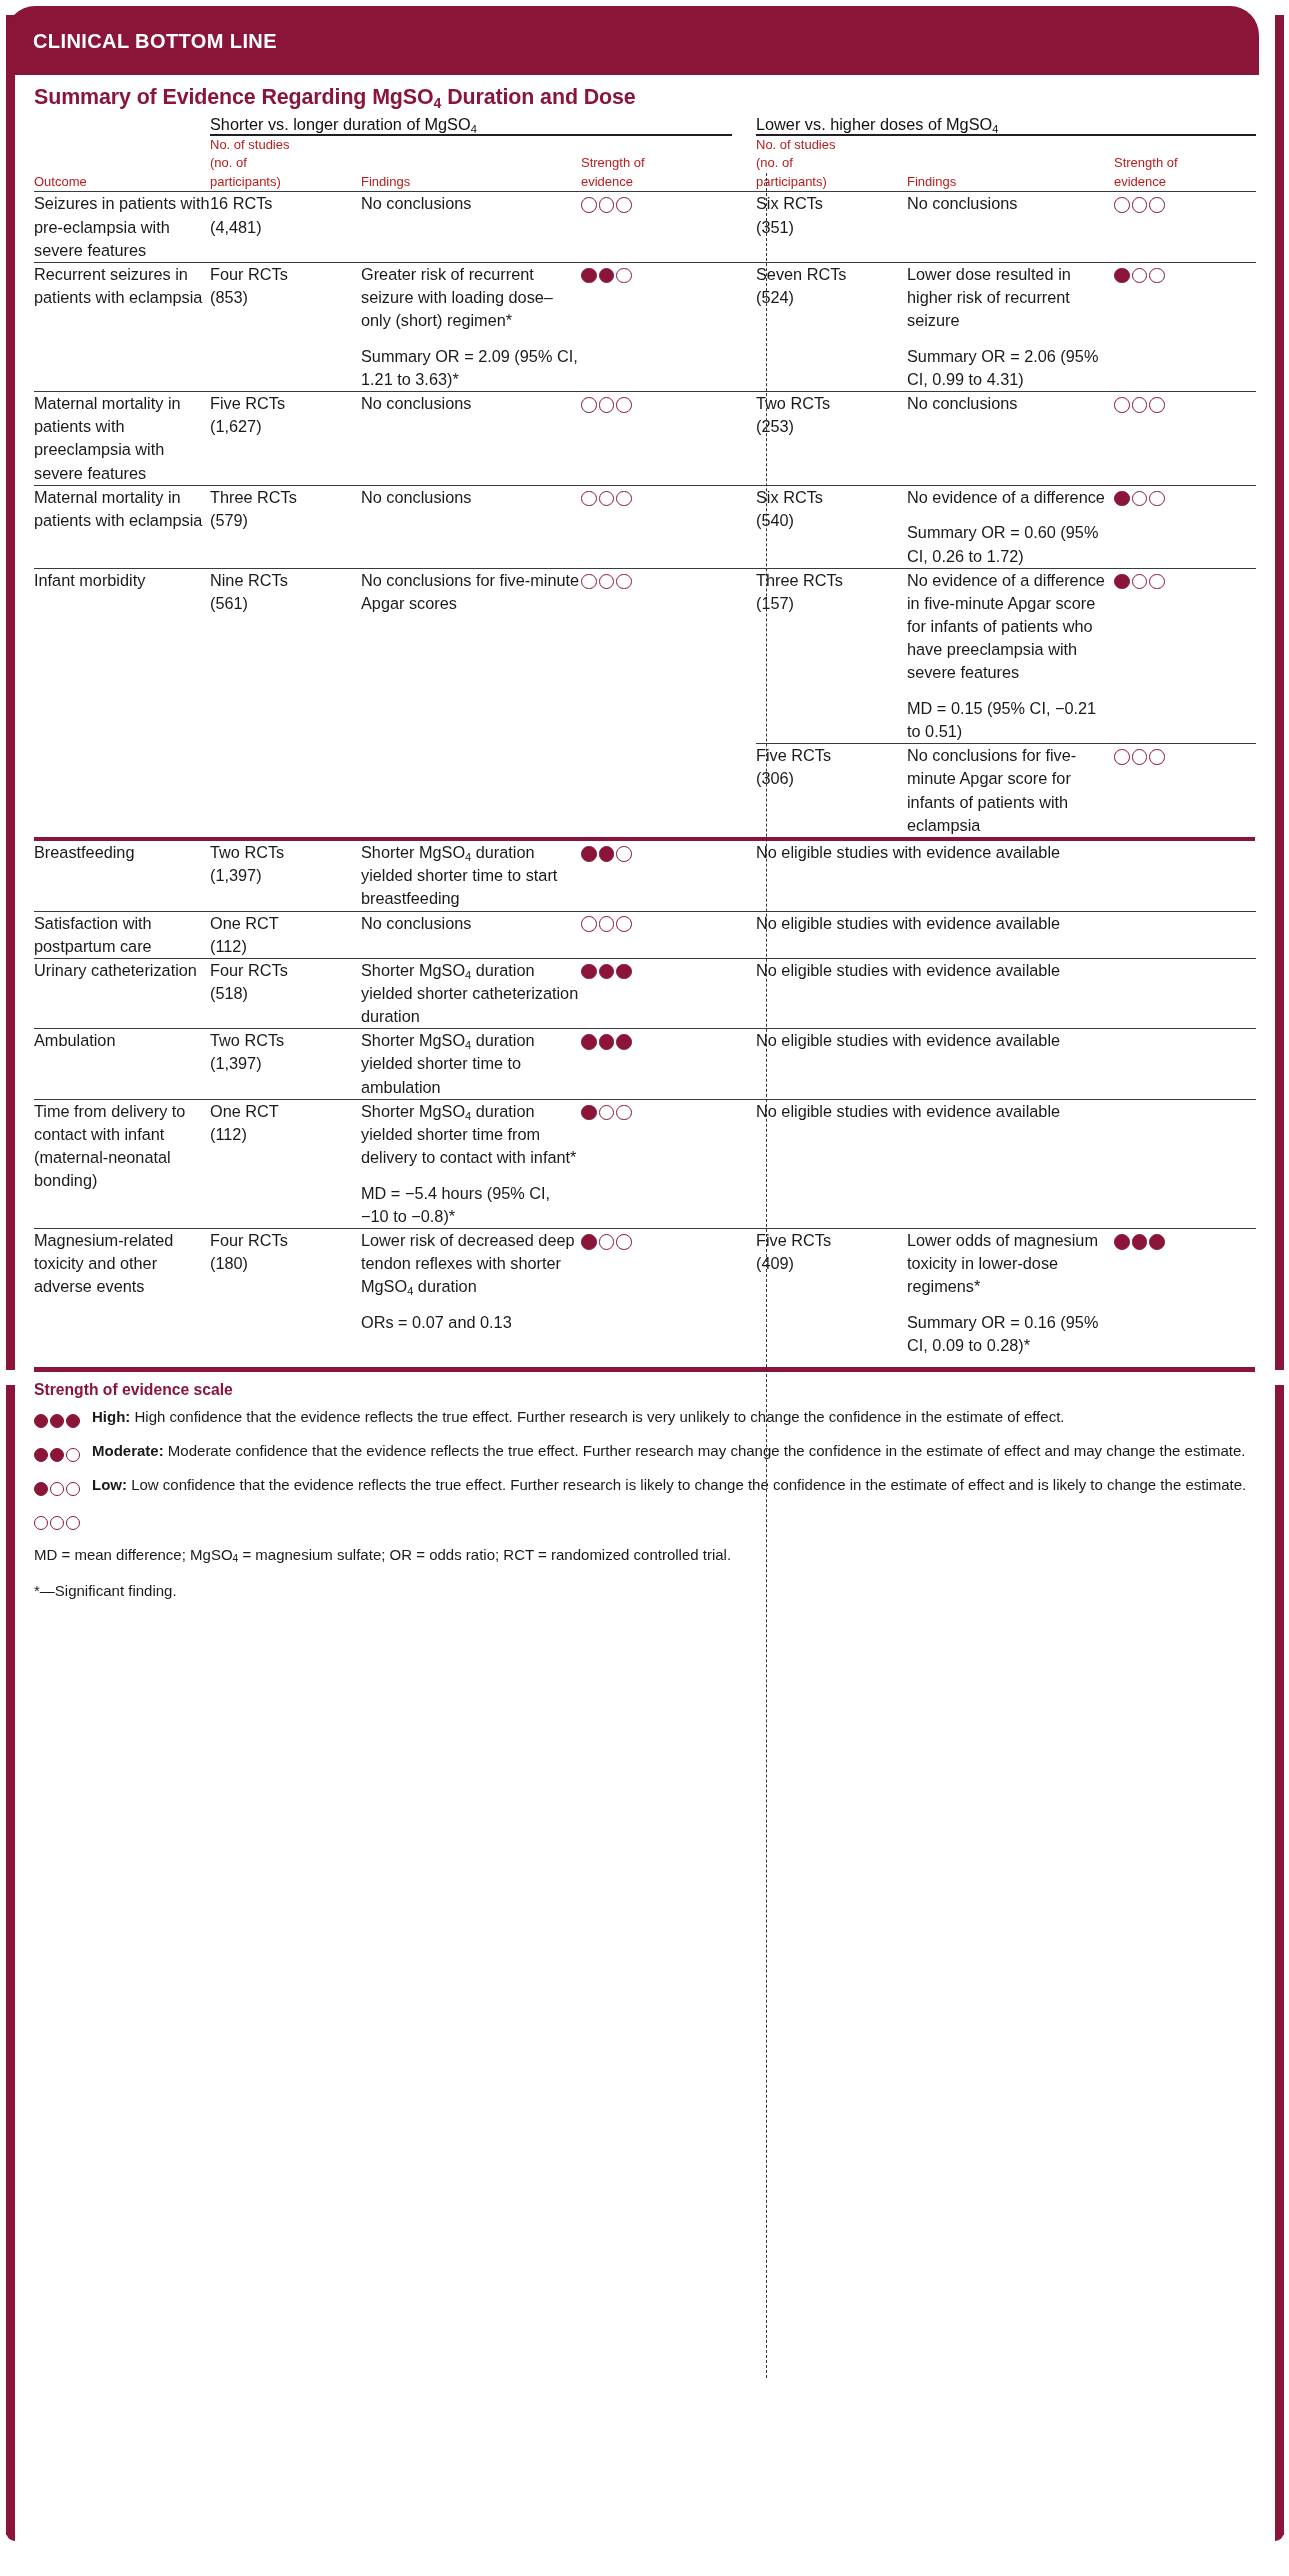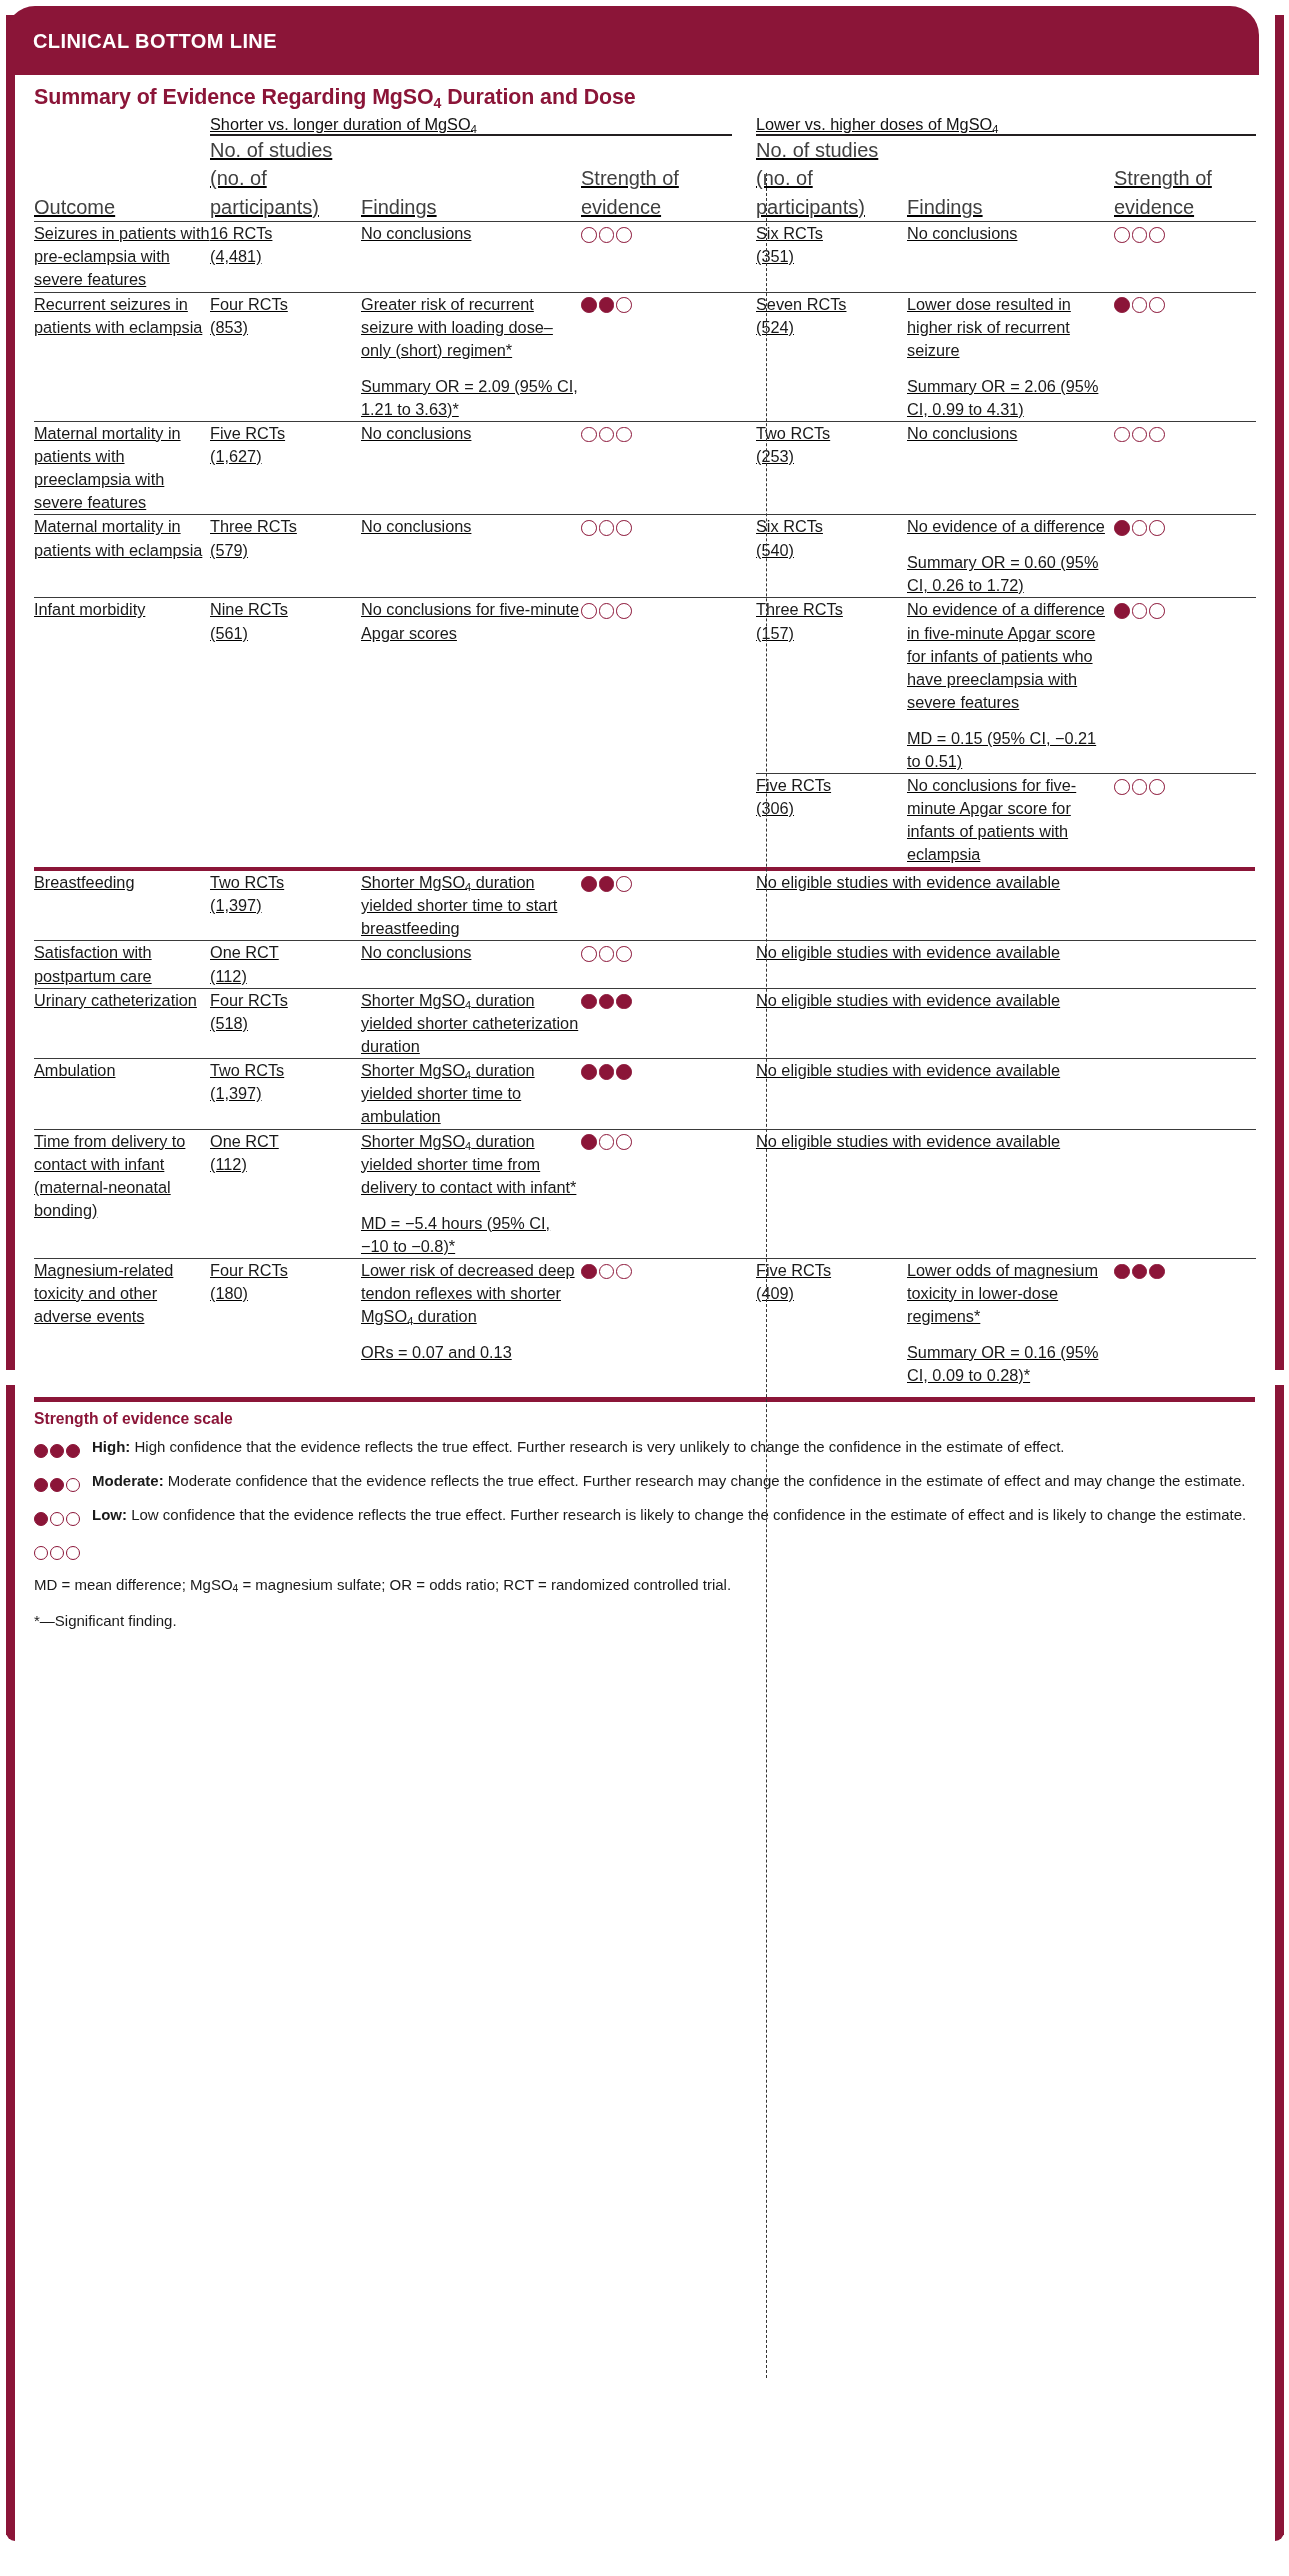--- a/index.html
+++ b/index.html
@@ -86,21 +86,21 @@
   .doc-title {
     color: #8B1538;
     font-size: 21.4px;
     font-weight: bold;
     padding: 10px 0 5px 19px;
     letter-spacing: -0.1px;
   }
   .doc-title sub { font-size: 0.66em; vertical-align: baseline; position: relative; top: 3.8px; }
 
   
-  .tbl-wrap { position: relative; padding: 0 20px 0 19px; text-decoration: underline; }
+  .tbl-wrap { position: relative; padding: 0 20px 0 19px; }
 
   table.evid {
     width: 100%;
     border-collapse: collapse;
     table-layout: fixed;
   }
   table.evid td, table.evid th {
     vertical-align: top;
     text-align: left;
     font-weight: normal;
@@ -120,23 +120,23 @@
   .grp-head {
     font-size: 16.3px;
     font-weight: bold;
     color: #111;
     padding: 14px 0 6.3px 0;
   }
   .grp-head sub { font-size: 0.68em; vertical-align: baseline; position: relative; top: 3.1px; }
   .rule-grp { border-bottom: 2.5px solid #231f20; }
 
   .col-head {
-    font-size: 20px;
+    font-size: 13px;
     font-weight: bold;
-    color: #404040;
+    color: #b91c1c;
     line-height: 1.42;
     padding: 16.3px 11.3px 8.8px 0;
     vertical-align: bottom !important;
   }
   .rule-head { border-bottom: 3.1px solid #231f20; }
 
   td.cell {
     font-size: 16.3px;
     line-height: 1.42;
     color: #1a1a1a;

